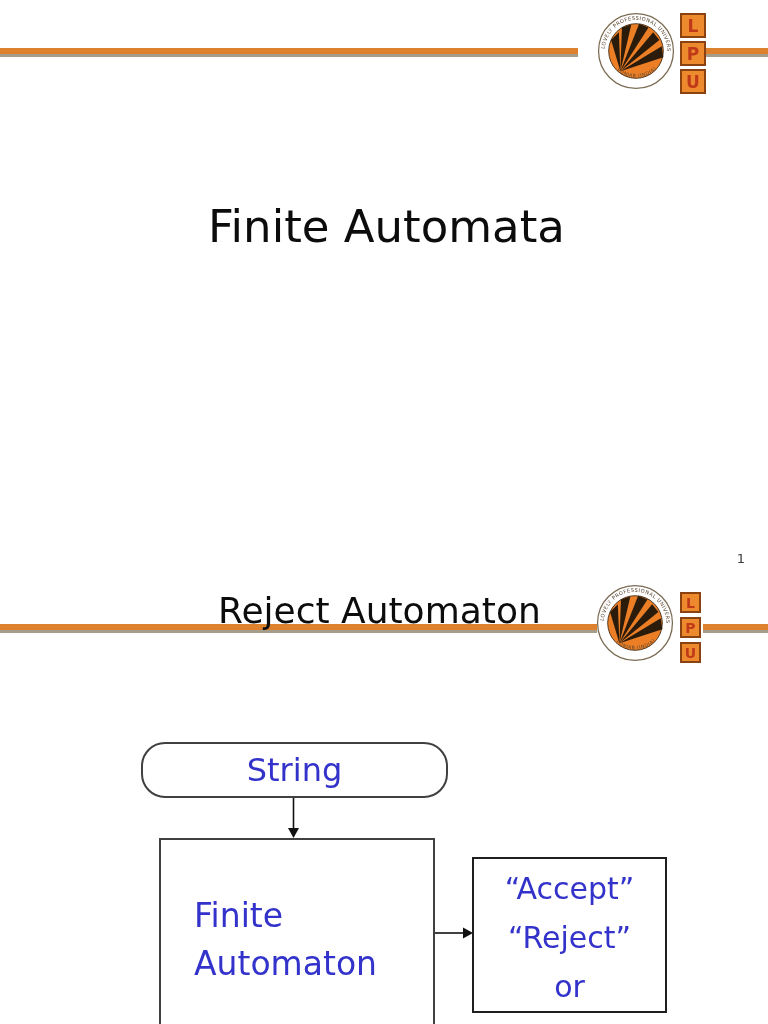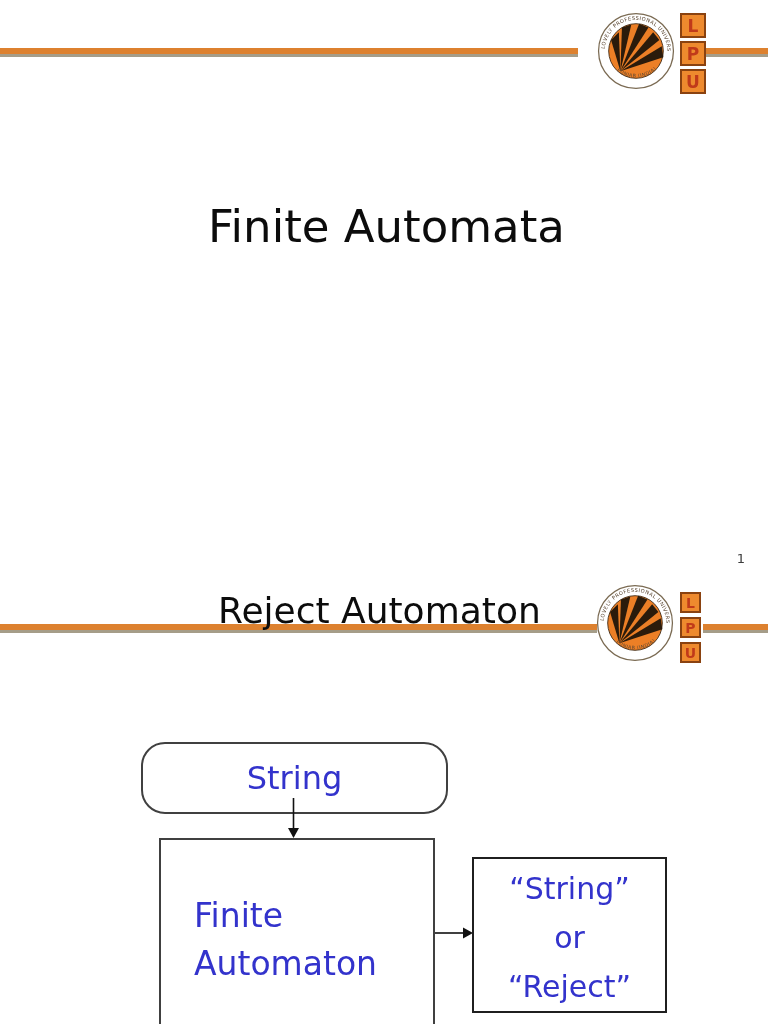--- a/index.html
+++ b/index.html
@@ -43,21 +43,21 @@
 
   .title1{position:absolute;left:208px;top:200px;font-size:45px;color:var(--title-black);white-space:nowrap;}
   .title2{position:absolute;left:218px;top:14px;font-size:36px;color:var(--title-black);white-space:nowrap;z-index:2;}
   .pagenum{position:absolute;right:23px;top:551px;font-size:13px;color:#3C3C3C;}
 
   .red-label{position:absolute;font-size:32px;color:var(--label-red);text-align:center;white-space:nowrap;}
   .input-label{left:141px;top:120px;width:307px;}
   .output-label{left:472px;top:240px;width:194px;}
 
   .dbox{position:absolute;background:#fff;border:2px solid var(--box-border);box-sizing:border-box;color:var(--text-blue);}
-  .string-box{left:141px;top:166px;width:307px;height:72px;display:flex;align-items:center;justify-content:center;font-size:32px;border-radius:24px;}
+  .string-box{left:141px;top:166px;width:307px;height:56px;display:flex;align-items:center;justify-content:center;font-size:32px;border-radius:24px;}
   .fa-box{left:159px;top:262px;width:276px;height:300px;font-size:33px;}
   .fa-box .lines{padding:52px 0 0 33px;line-height:48px;}
   .output-box{left:472px;top:281px;width:195px;height:156px;border-color:#1F1F1F;text-align:center;font-size:30px;}
   .output-box .lines{padding-top:5px;line-height:49px;}
 
   .arrow{position:absolute;}
   .v-arrow{left:284px;top:222px;}
   .h-arrow{left:435px;top:348px;}
 </style>
 </head>
@@ -145,20 +145,20 @@
     </div>
 
     <svg class="arrow h-arrow" width="38" height="18">
       <line x1="0" y1="9" x2="29" y2="9" stroke="#111" stroke-width="1.6"></line>
       <polygon points="28,3.5 28,14.5 38,9" fill="#111"></polygon>
     </svg>
 
 
     <div class="dbox output-box">
       <div class="lines">
-        <div>“String”</div>
+        <div>“Accept”</div>
+        <div>“Reject”</div>
         <div>or</div>
-        <div>“Reject”</div>
       </div>
     </div>
   </div>
 
 </div>
 
 </body></html>

